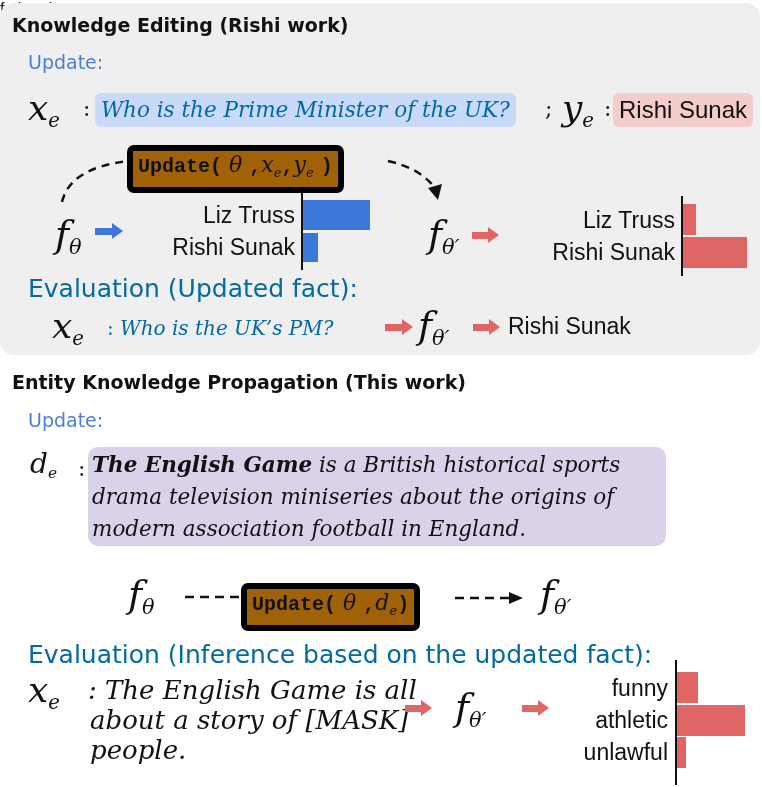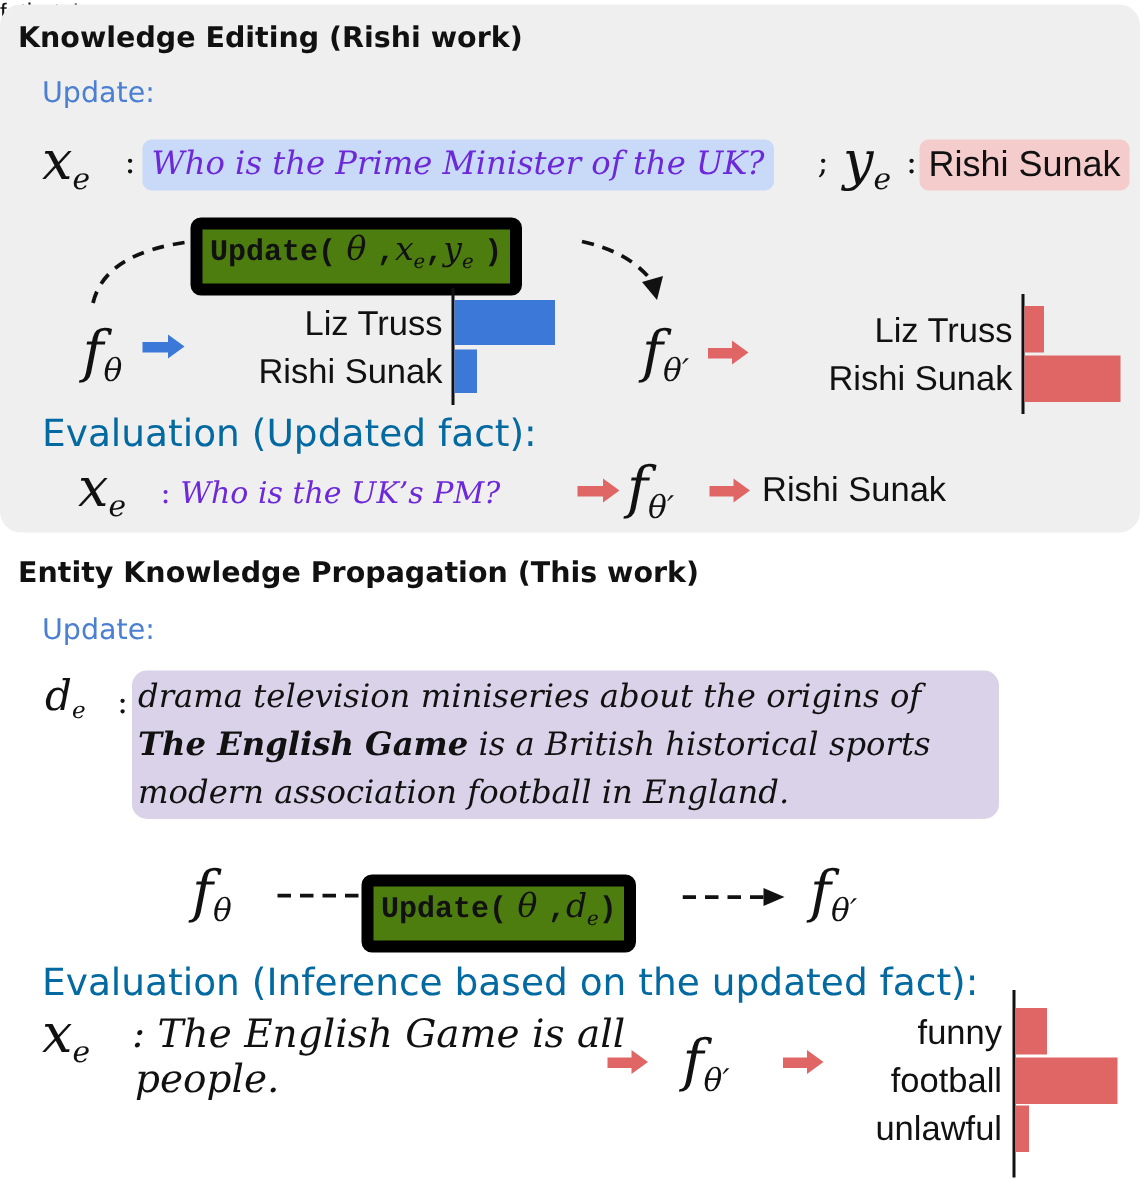--- a/index.html
+++ b/index.html
@@ -6,26 +6,26 @@
     body { width: 762px; height: 787px; position: relative; overflow: hidden;
            font-family: "Liberation Sans", sans-serif; color: #111; }
     .abs { position: absolute; }
     .panel { position: absolute; left: 0; top: 3px; width: 760px; height: 352px;
              background: #efefef; border-radius: 14px; }
     .h-title { font-family: "DejaVu Sans", sans-serif; font-weight: bold; font-size: 19px; color: #111; white-space: nowrap; }
     .h-update { font-family: "DejaVu Sans", sans-serif; font-size: 19px; color: #4a7fd1; white-space: nowrap; }
     .h-eval { font-family: "DejaVu Sans", sans-serif; font-size: 25px; color: #0369a1; white-space: nowrap; }
     .math { font-family: "DejaVu Serif", serif; font-style: italic; color: #111; white-space: nowrap; line-height: 1; }
     .math sub { font-size: 0.55em; vertical-align: -0.35em; }
-    .serif-it { font-family: "DejaVu Serif", serif; font-style: italic; color: #6d28d9; white-space: nowrap; }
+    .serif-it { font-family: "DejaVu Serif", serif; font-style: italic; color: #0369a1; white-space: nowrap; }
     .colon { font-family: "DejaVu Serif", serif; font-size: 22px; color: #111; }
     .hl-blue { background: #c9daf8; border-radius: 6px; padding: 2px 6px; }
     .hl-red { background: #f4cccc; border-radius: 6px; padding: 2px 6px; font-family: "Liberation Sans", sans-serif; font-size: 24px; color: #111; }
     .hl-purple { background: #d9d2e9; border-radius: 10px; }
-    .update-box { border: 8px solid #000000; border-radius: 7px; background: #4d7c0f; white-space: nowrap;
+    .update-box { border: 6px solid #000000; border-radius: 7px; background: #a16207; white-space: nowrap;
                   font-family: "Liberation Mono", monospace; font-weight: bold; font-size: 20px; color: #111;
                   padding: 0 5px; line-height: 28px; }
     .update-box .m { font-family: "DejaVu Serif", serif; font-style: italic; font-weight: normal; font-size: 22px; }
     .update-box .m sub { font-size: 0.6em; }
     .lbl { font-family: "Liberation Sans", sans-serif; font-size: 23px; color: #111; text-align: right; white-space: nowrap; }
     .axis { background: #111; width: 2px; }
     .bar-blue { background: #3c78d8; }
     .bar-red { background: #e06666; }
     .arrow { position: absolute; height: 7px; }
     .arrow::after { content: ""; position: absolute; right: -10px; top: -5px;
@@ -96,22 +96,22 @@
 <div class="arrow red" style="left:473px; top:324px; width:17px;"></div>
 <div class="abs lbl" style="left:508px; top:313px; text-align:left;">Rishi Sunak</div>
 
 
 <div class="abs h-title" style="left:12px; top:371px;">Entity Knowledge Propagation (This work)</div>
 <div class="abs h-update" style="left:28px; top:409px;">Update:</div>
 
 <div class="abs math" style="left:30px; top:450px; font-size:28px;"><span>d</span><sub>e</sub></div>
 <div class="abs colon" style="left:78px; top:456px;">:</div>
 <div class="abs hl-purple desc" style="left:88px; top:447px; width:578px; height:99px; padding:2px 0 0 4px; box-sizing:border-box;">
+  <div><b>The English Game</b><span> is a British historical sports</span></div>
   <div>drama television miniseries about the origins of</div>
-  <div><b>The English Game</b><span> is a British historical sports</span></div>
   <div>modern association football in England.</div>
 </div>
 
  f_theta' --&gt;
 <div class="abs math" style="left:128px; top:575px; font-size:38px;"><span>f</span><sub>θ</sub></div>
 <svg class="abs" style="left:183px; top:592px;" width="60" height="10">
   <line x1="2" y1="5" x2="58" y2="5" stroke="#111" stroke-width="2.5" stroke-dasharray="9,6"></line>
 </svg>
 <div class="abs update-box" style="left:241px; top:583px;">
   <span>Update(</span><span class="m"> <span>θ</span> </span><span>,</span><span class="m"><span>d</span><sub>e</sub></span><span>)</span>
@@ -121,29 +121,30 @@
   <polygon points="54,2 68,8 54,14" fill="#111"></polygon>
 </svg>
 <div class="abs math" style="left:540px; top:575px; font-size:38px;"><span>f</span><sub>θ′</sub></div>
 
 
 <div class="abs h-eval" style="left:28px; top:640px;">Evaluation (Inference based on the updated fact):</div>
 
 <div class="abs math" style="left:28px; top:672px; font-size:36px;"><span>x</span><sub>e</sub></div>
 <div class="abs desc" style="left:88px; top:675px; font-size:26px; line-height:30px;">
   <div>: The English Game is all</div>
+  <div style="padding-left:2px;">about a story of [MASK]</div>
   <div style="padding-left:2px;">people.</div>
 </div>
 
 <div class="arrow red" style="left:405px; top:705px; width:17px;"></div>
 <div class="abs math" style="left:455px; top:688px; font-size:38px;"><span>f</span><sub>θ′</sub></div>
 <div class="arrow red" style="left:522px; top:705px; width:17px;"></div>
 
 <div class="abs lbl" style="left:560px; top:675px; width:108px;">funny</div>
-<div class="abs lbl" style="left:560px; top:707px; width:108px;">football</div>
+<div class="abs lbl" style="left:560px; top:707px; width:108px;">athletic</div>
 <div class="abs lbl" style="left:560px; top:739px; width:108px;">unlawful</div>
 <div class="abs axis" style="left:675px; top:660px; height:125px;"></div>
 <div class="abs bar-red" style="left:677px; top:672px; width:21px; height:31px;"></div>
 <div class="abs bar-red" style="left:677px; top:705px; width:68px; height:31px;"></div>
 <div class="abs bar-red" style="left:677px; top:737px; width:9px; height:31px;"></div>
 
 
 
 
 </body></html>

